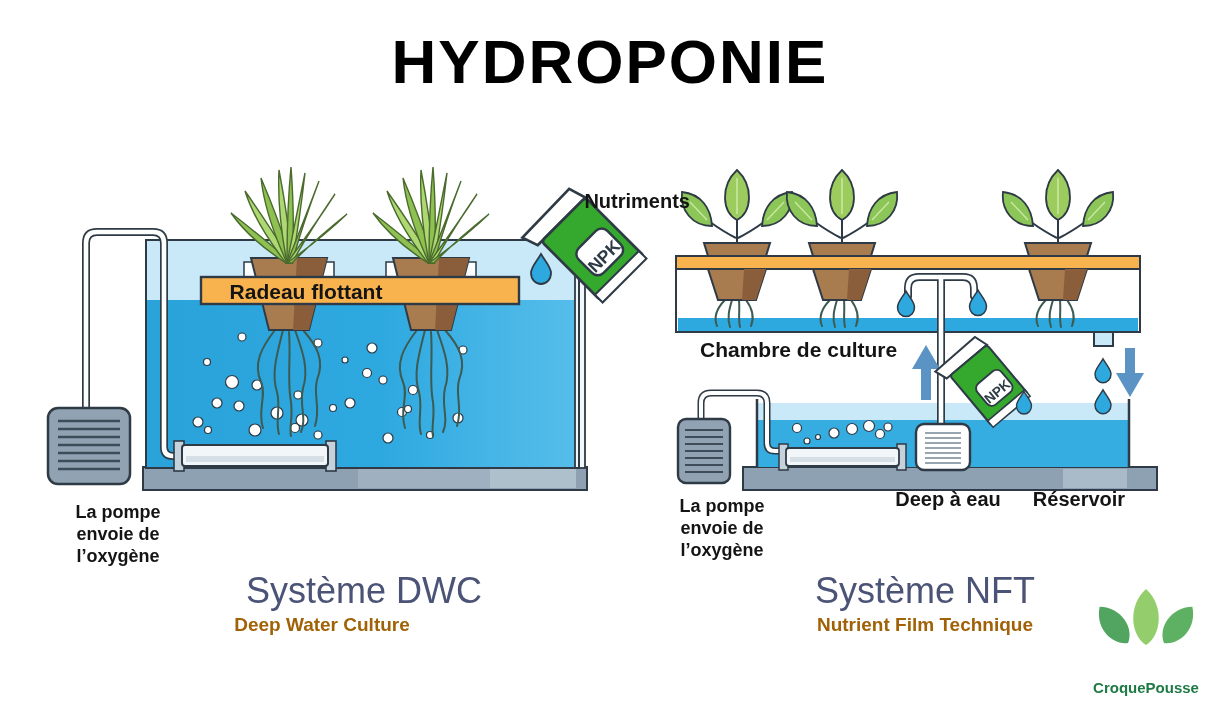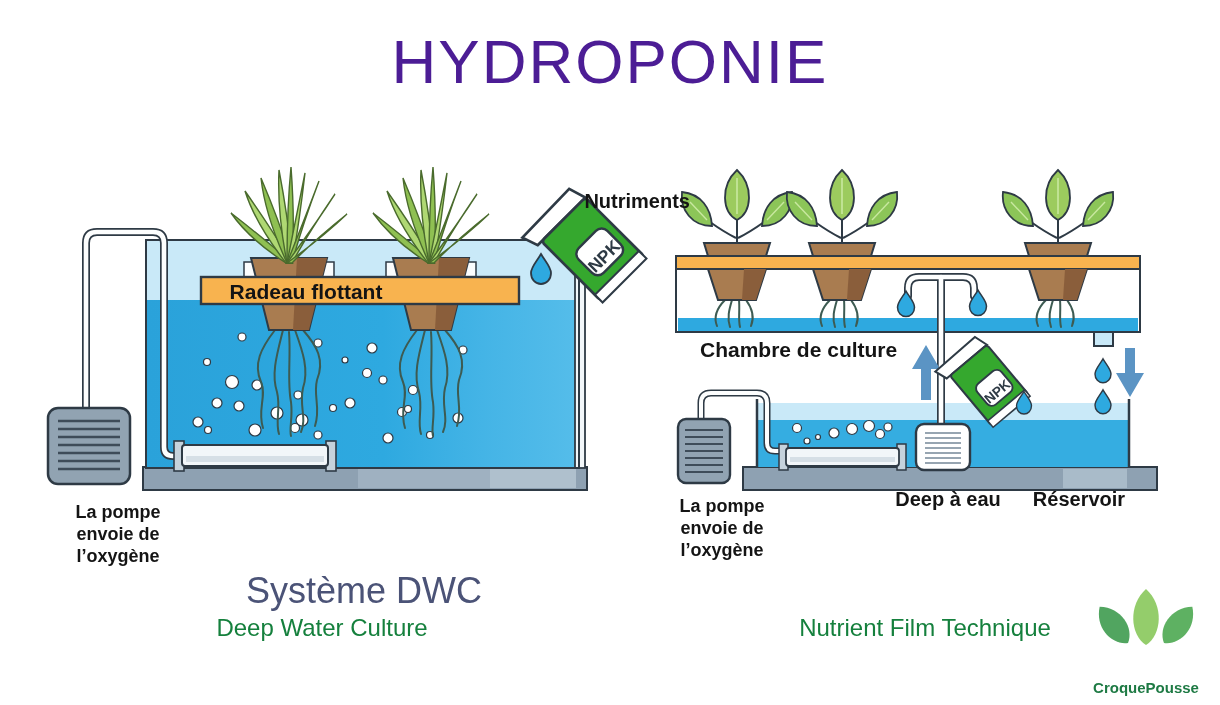--- a/index.html
+++ b/index.html
@@ -3,33 +3,33 @@
 <meta charset="utf-8">
 <style>
   html,body{margin:0;padding:0;background:#fff;}
   .canvas{
     position:relative;width:1220px;height:705px;background:#ffffff;overflow:hidden;
     font-family:"Liberation Sans",sans-serif;
   }
   .abs{position:absolute;}
   .title{
     left:0;top:26px;width:1220px;text-align:center;
-    font-size:62px;font-weight:400;letter-spacing:2px;color:#4c1d95;
+    font-size:62px;font-weight:700;letter-spacing:2px;color:#000000;
   }
   .lbl{color:#141414;font-weight:700;}
   .lbl-nutriments{left:510px;top:170px;width:180px;text-align:right;font-size:20px;margin-top:20px;}
   .lbl-raft{left:214px;top:280px;width:184px;text-align:center;font-size:21px;}
   .lbl-chambre{left:700px;top:338px;width:210px;font-size:21px;}
   .lbl-pump{width:140px;text-align:center;font-size:18px;line-height:22px;}
   .lbl-pump-dwc{left:48px;top:501px;}
   .lbl-pump-nft{left:652px;top:495px;}
   .lbl-waterpump{left:868px;top:488px;width:160px;text-align:center;font-size:20px;}
   .lbl-reservoir{left:1019px;top:488px;width:120px;text-align:center;font-size:20px;}
   .sys-title{width:320px;text-align:center;font-size:36px;font-weight:500;color:#4B5377;}
-  .sys-sub{width:320px;text-align:center;font-size:24px;font-weight:400;color:#15803d;}
+  .sys-sub{width:320px;text-align:center;font-size:19px;font-weight:700;color:#a16207;}
   .sys-dwc-t{left:162px;top:570px;text-align:right;}
   .sys-dwc-s{left:162px;top:614px;}
   .sys-nft-t{left:765px;top:570px;}
   .sys-nft-s{left:765px;top:614px;}
   .logo-text{left:1084px;top:679px;width:124px;text-align:center;font-size:15px;font-weight:700;color:#1E7A44;}
   svg{position:absolute;left:0;top:0;}
 </style>
 </head>
 <body>
 
@@ -341,17 +341,18 @@
   <div>La pompe</div>
   <div>envoie de</div>
   <div>l’oxygène</div>
 </div>
 
 <div class="abs lbl lbl-waterpump">Deep à eau</div>
 <div class="abs lbl lbl-reservoir">Réservoir</div>
 
 <div class="abs sys-title sys-dwc-t">Système DWC</div>
 <div class="abs sys-sub sys-dwc-s">Deep Water Culture</div>
+<div class="abs sys-title sys-nft-t">Système NFT</div>
 <div class="abs sys-sub sys-nft-s">Nutrient Film Technique</div>
 
 <div class="abs logo-text">CroquePousse</div>
 
 </div>
 
 </body></html>

